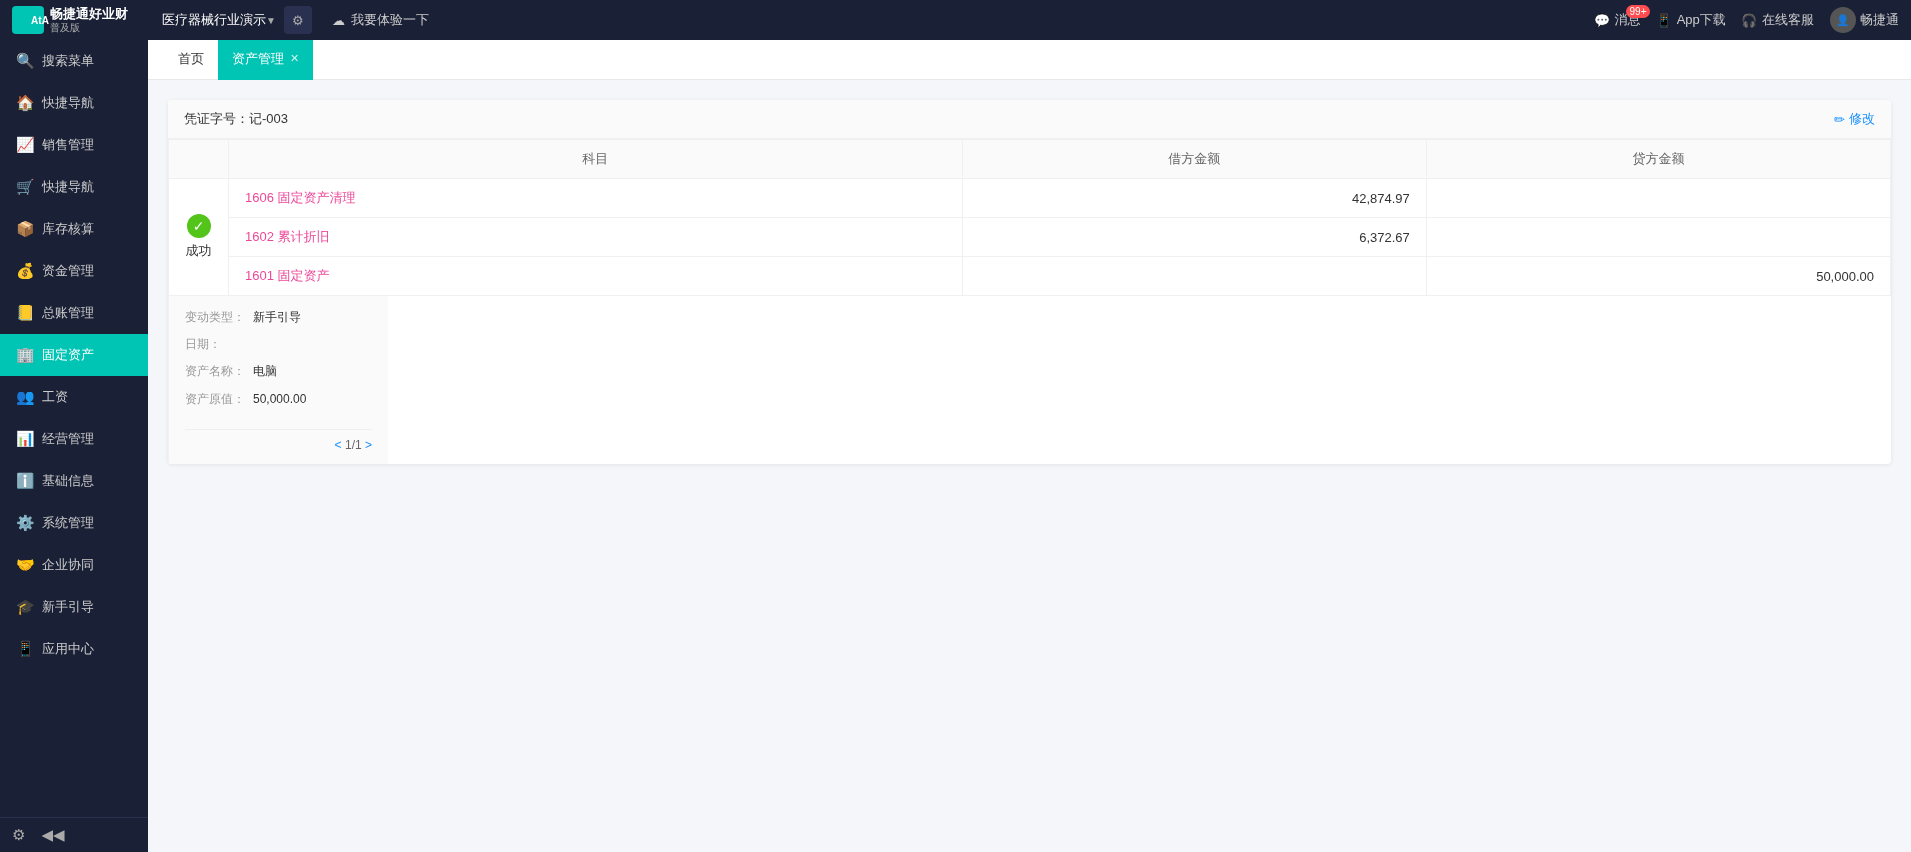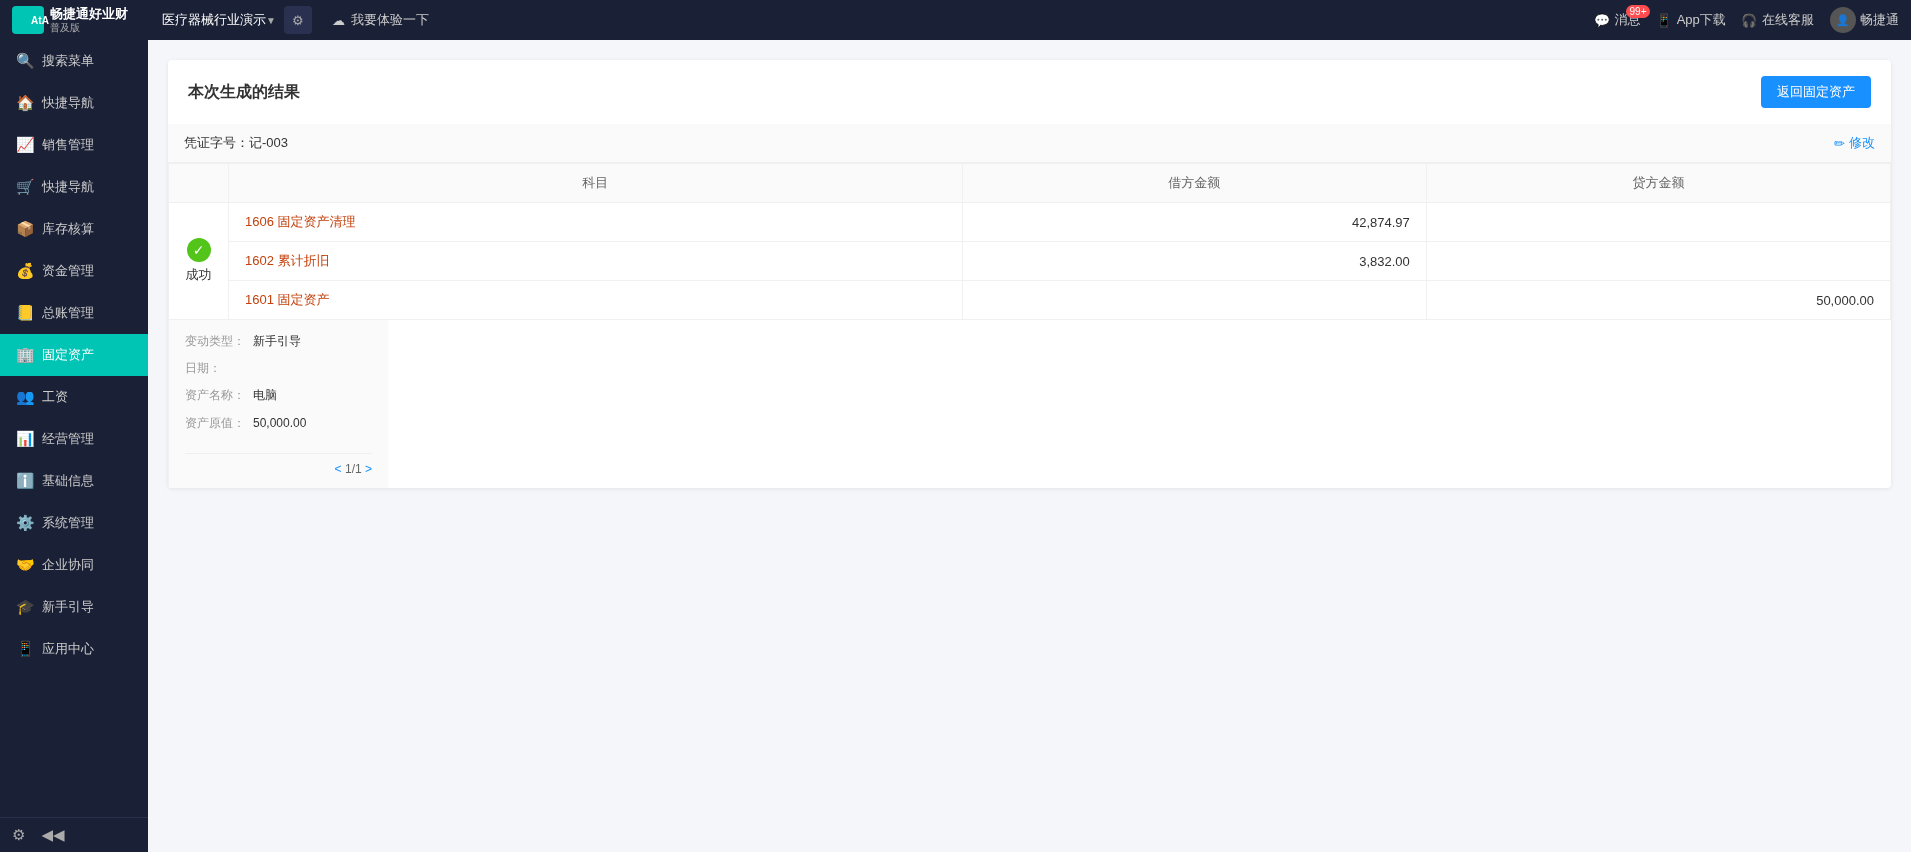--- a/index.html
+++ b/index.html
@@ -282,21 +282,21 @@
       border: 1px solid #f0f0f0;
       text-align: center;
       font-size: 13px;
     }
     .voucher-table td {
       padding: 10px 16px;
       border: 1px solid #f0f0f0;
       font-size: 13px;
       color: #333;
     }
-    .voucher-table td.subject { color: #c2410c; margin-left: 42px; }
+    .voucher-table td.subject { color: #ec4899; margin-left: 42px; }
     .voucher-table td.amount { text-align: right; }
     .success-cell {
       text-align: center;
       vertical-align: middle;
       color: #52c41a;
       font-size: 13px;
       width: 60px;
     }
     .success-icon {
       width: 24px;
@@ -454,28 +454,33 @@
       <span>应用中心</span>
     </div>
     <div class="sidebar-bottom">
       <span class="sidebar-bottom-icon">⚙</span>
       <span class="sidebar-bottom-icon">◀◀</span>
     </div>
   </div>
 
   <div class="content-area">
 
+    <div class="tab-bar">
+      <div class="tab-item home">
+        <span>首页</span>
+      </div>
+      <div class="tab-item active">
+        <span>资产管理</span>
+        <span class="tab-close">✕</span>
+      </div>
+    </div>
 
     <div class="page-content">
       <div class="result-panel">
 
-        <div class="result-header">
-          <span class="result-title">本次生成的结果</span>
-          <button class="btn-return">返回固定资产</button>
-        </div>
 
 
         <div class="voucher-block">
 
           <div class="voucher-header-row">
             <span class="voucher-number">凭证字号：记-003</span>
             <button class="voucher-edit-btn">
               <span>✏</span>
               <span>修改</span>
             </button>
@@ -496,21 +501,21 @@
                   <td class="success-cell" rowspan="3">
                     <div class="success-icon">✓</div>
                     <span>成功</span>
                   </td>
                   <td class="subject">1606 固定资产清理</td>
                   <td class="amount">42,874.97</td>
                   <td class="amount"></td>
                 </tr>
                 <tr>
                   <td class="subject">1602 累计折旧</td>
-                  <td class="amount">3,832.00</td>
+                  <td class="amount">6,372.67</td>
                   <td class="amount"></td>
                 </tr>
                 <tr>
                   <td class="subject">1601 固定资产</td>
                   <td class="amount"></td>
                   <td class="amount">50,000.00</td>
                 </tr>
               </tbody>
             </table>
 

